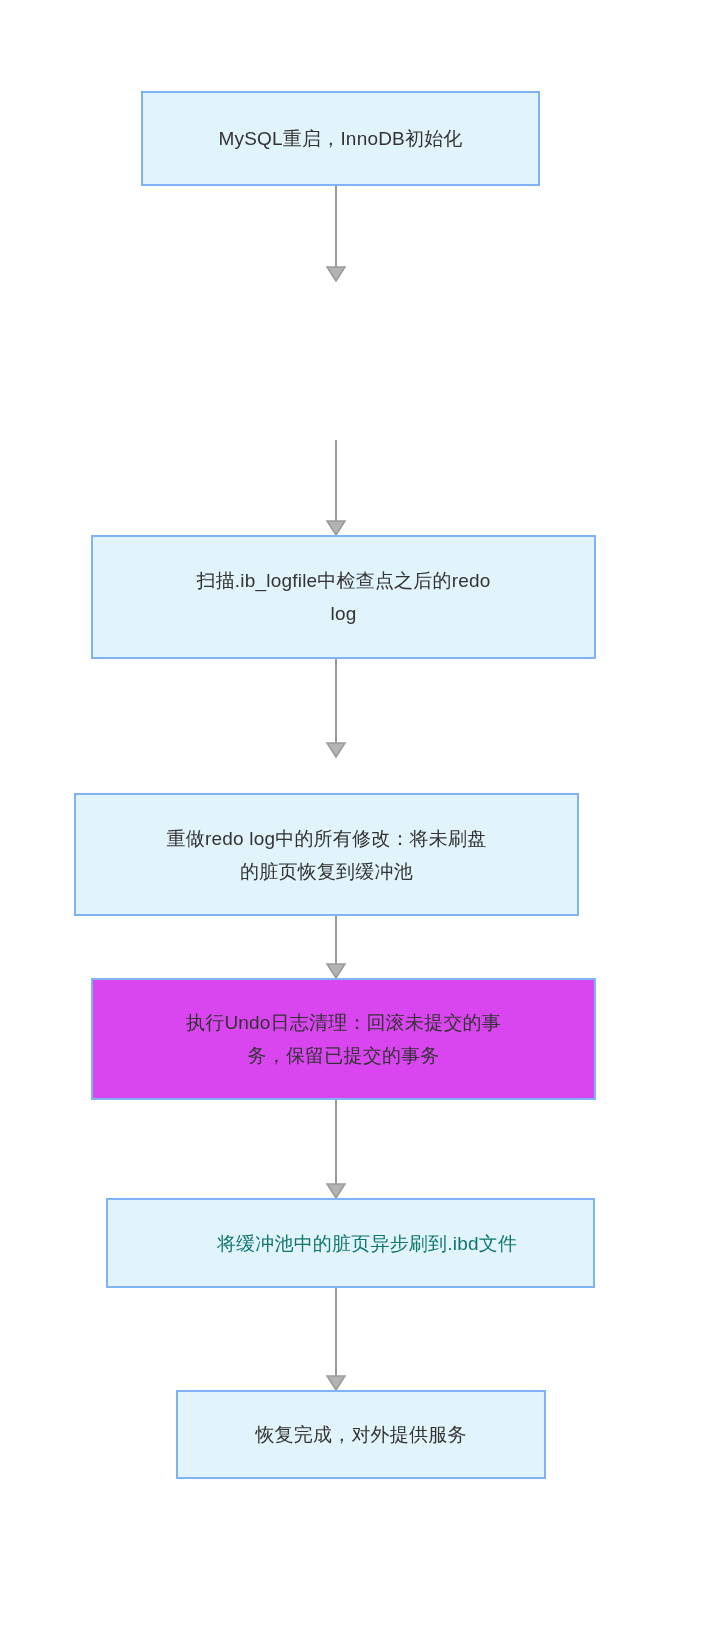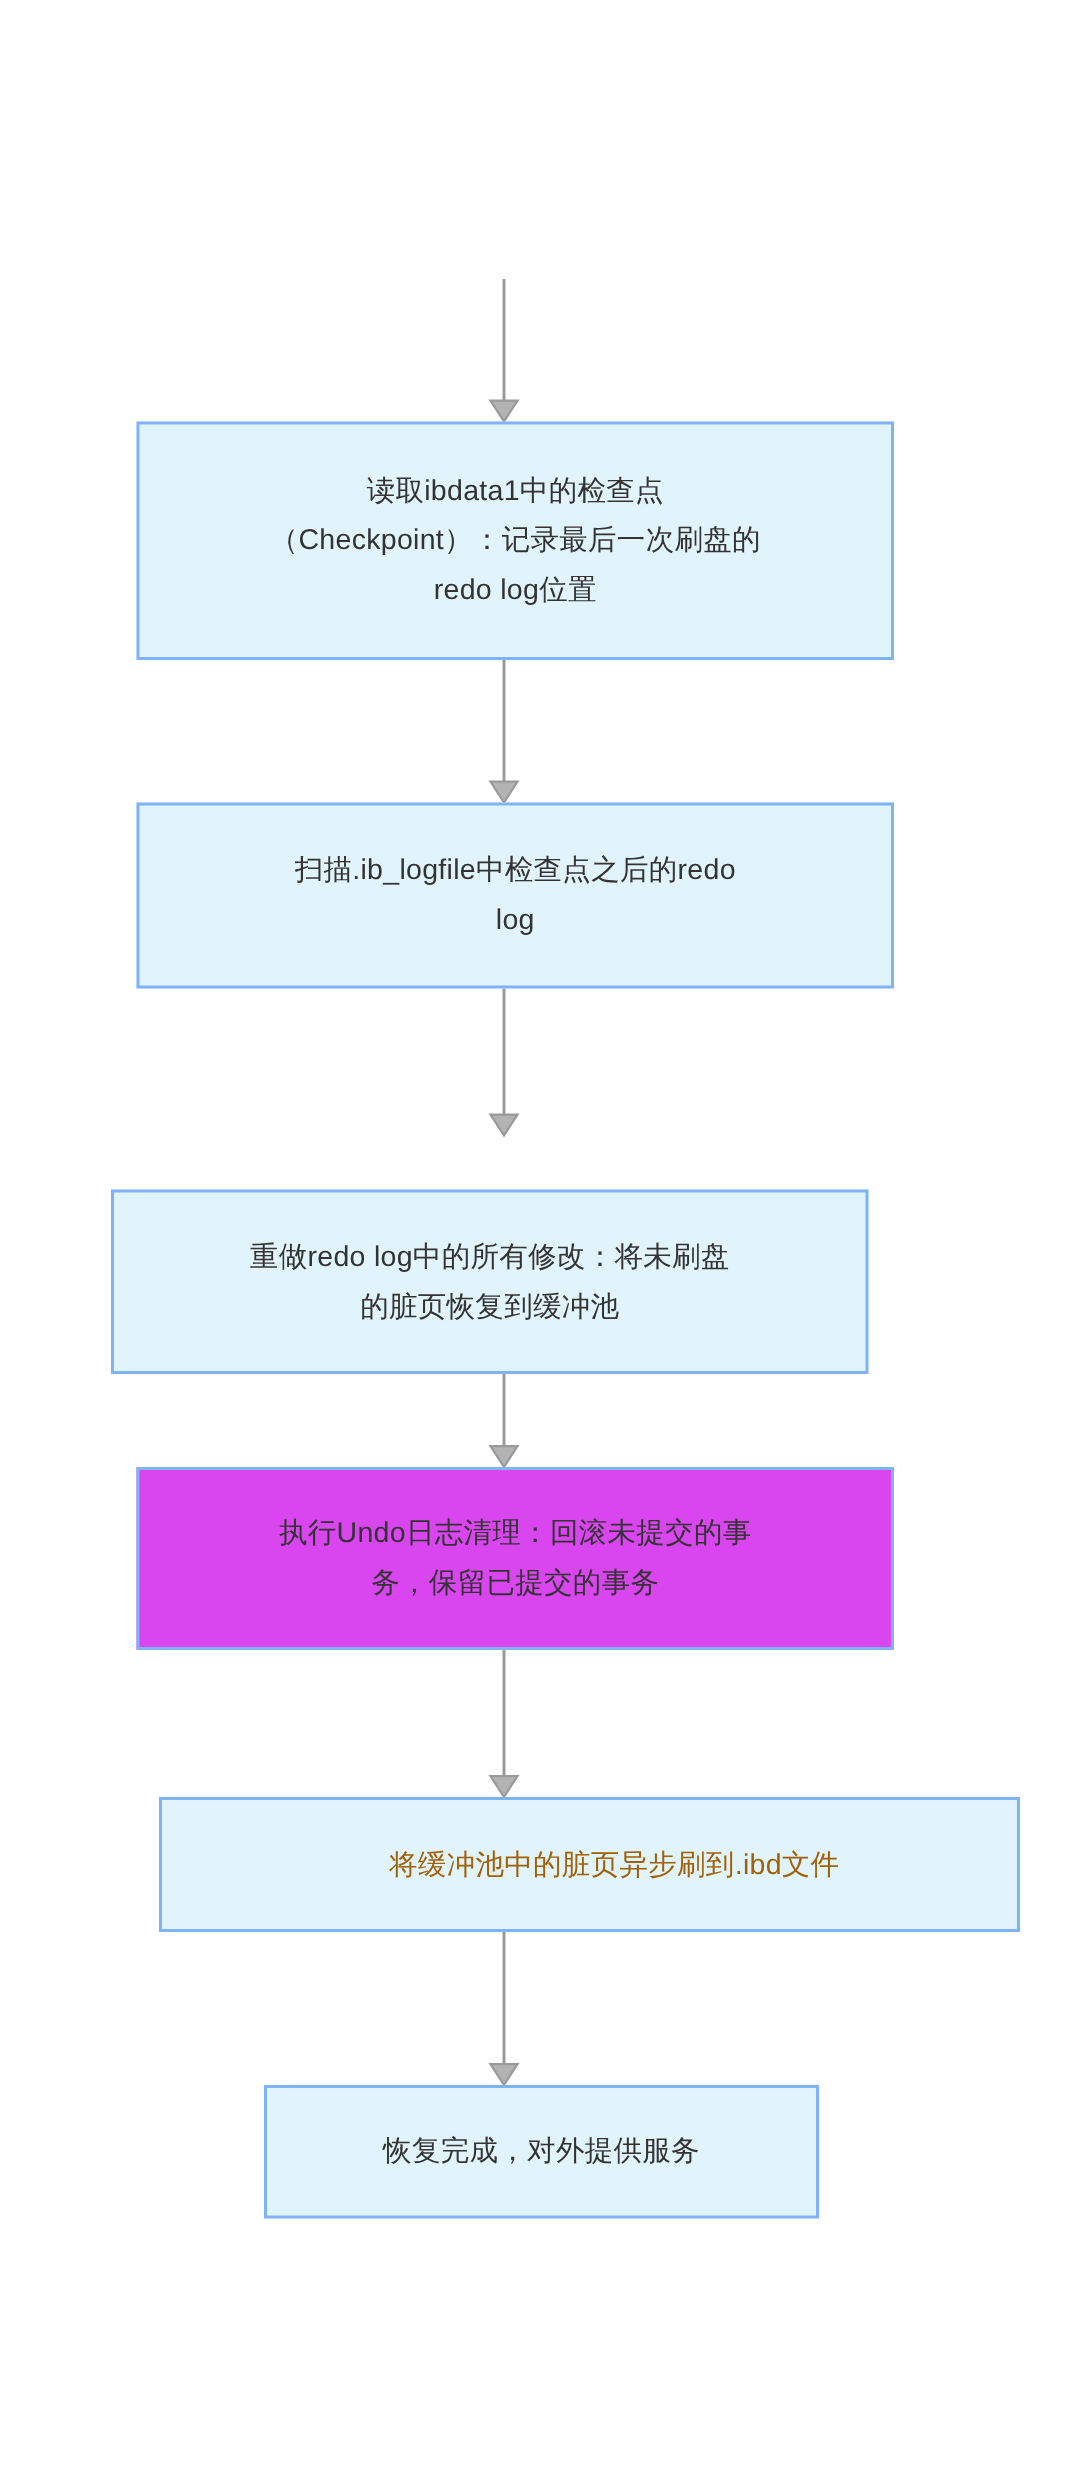--- a/index.html
+++ b/index.html
@@ -82,43 +82,41 @@
         <polygon points="1,84 19,84 10,98" fill="#b3b3b3" stroke="#9a9a9a" stroke-width="1.5"></polygon>
       </svg>
     </div>
   <div class="edge" style="left: 326px; top: 1288px; width: 20px; height: 102px;">
       <svg width="20" height="102" viewBox="0 0 20 102">
         <line x1="10" y1="0" x2="10" y2="89" stroke="#9a9a9a" stroke-width="2"></line>
         <polygon points="1,88 19,88 10,102" fill="#b3b3b3" stroke="#9a9a9a" stroke-width="1.5"></polygon>
       </svg>
     </div>
 
+  <div class="node" style="left: 141px; top: 91px; width: 399px; height: 95px; background: rgb(225, 243, 251); border-color: rgb(128, 179, 245); color: rgb(51, 51, 51);">
+    <span class="node-label">MySQL重启，InnoDB初始化</span>
+  </div>
 
-  <div class="node" style="left: 91px; top: 281px; width: 505px; height: 159px; background: rgb(225, 243, 251); border-color: rgb(128, 179, 245); color: rgb(51, 51, 51);">
-    <span class="node-label">读取ibdata1中的检查点
-（Checkpoint）：记录最后一次刷盘的
-redo log位置</span>
-  </div>
 
   <div class="node" style="left: 91px; top: 535px; width: 505px; height: 124px; background: rgb(225, 243, 251); border-color: rgb(128, 179, 245); color: rgb(51, 51, 51); align-items: center;">
     <span class="node-label">扫描.ib_logfile中检查点之后的redo
 log</span>
   </div>
 
   <div class="node" style="left: 74px; top: 757px; width: 505px; height: 123px; background: rgb(225, 243, 251); border-color: rgb(128, 179, 245); color: rgb(51, 51, 51); margin-top: 36px;">
     <span class="node-label">重做redo log中的所有修改：将未刷盘
 的脏页恢复到缓冲池</span>
   </div>
 
   <div class="node" style="left: 91px; top: 978px; width: 505px; height: 122px; background: #d946ef; border-color: rgb(128, 179, 245); color: rgb(51, 51, 51);">
     <span class="node-label">执行Undo日志清理：回滚未提交的事
 务，保留已提交的事务</span>
   </div>
 
-  <div class="node" style="left: 106px; top: 1198px; width: 574px; height: 90px; background: rgb(225, 243, 251); border-color: rgb(128, 179, 245); color: #a16207; padding-left: 47px;">
+  <div class="node" style="left: 106px; top: 1198px; width: 489px; height: 90px; background: rgb(225, 243, 251); border-color: rgb(128, 179, 245); color: #0f766e; padding-left: 47px;">
     <span class="node-label">将缓冲池中的脏页异步刷到.ibd文件</span>
   </div>
 
   <div class="node" style="left: 156px; top: 1390px; width: 370px; height: 89px; background: rgb(225, 243, 251); border-color: rgb(128, 179, 245); color: rgb(51, 51, 51); margin-left: 20px;">
     <span class="node-label">恢复完成，对外提供服务</span>
   </div>
 
 </div>
 
 </body></html>

